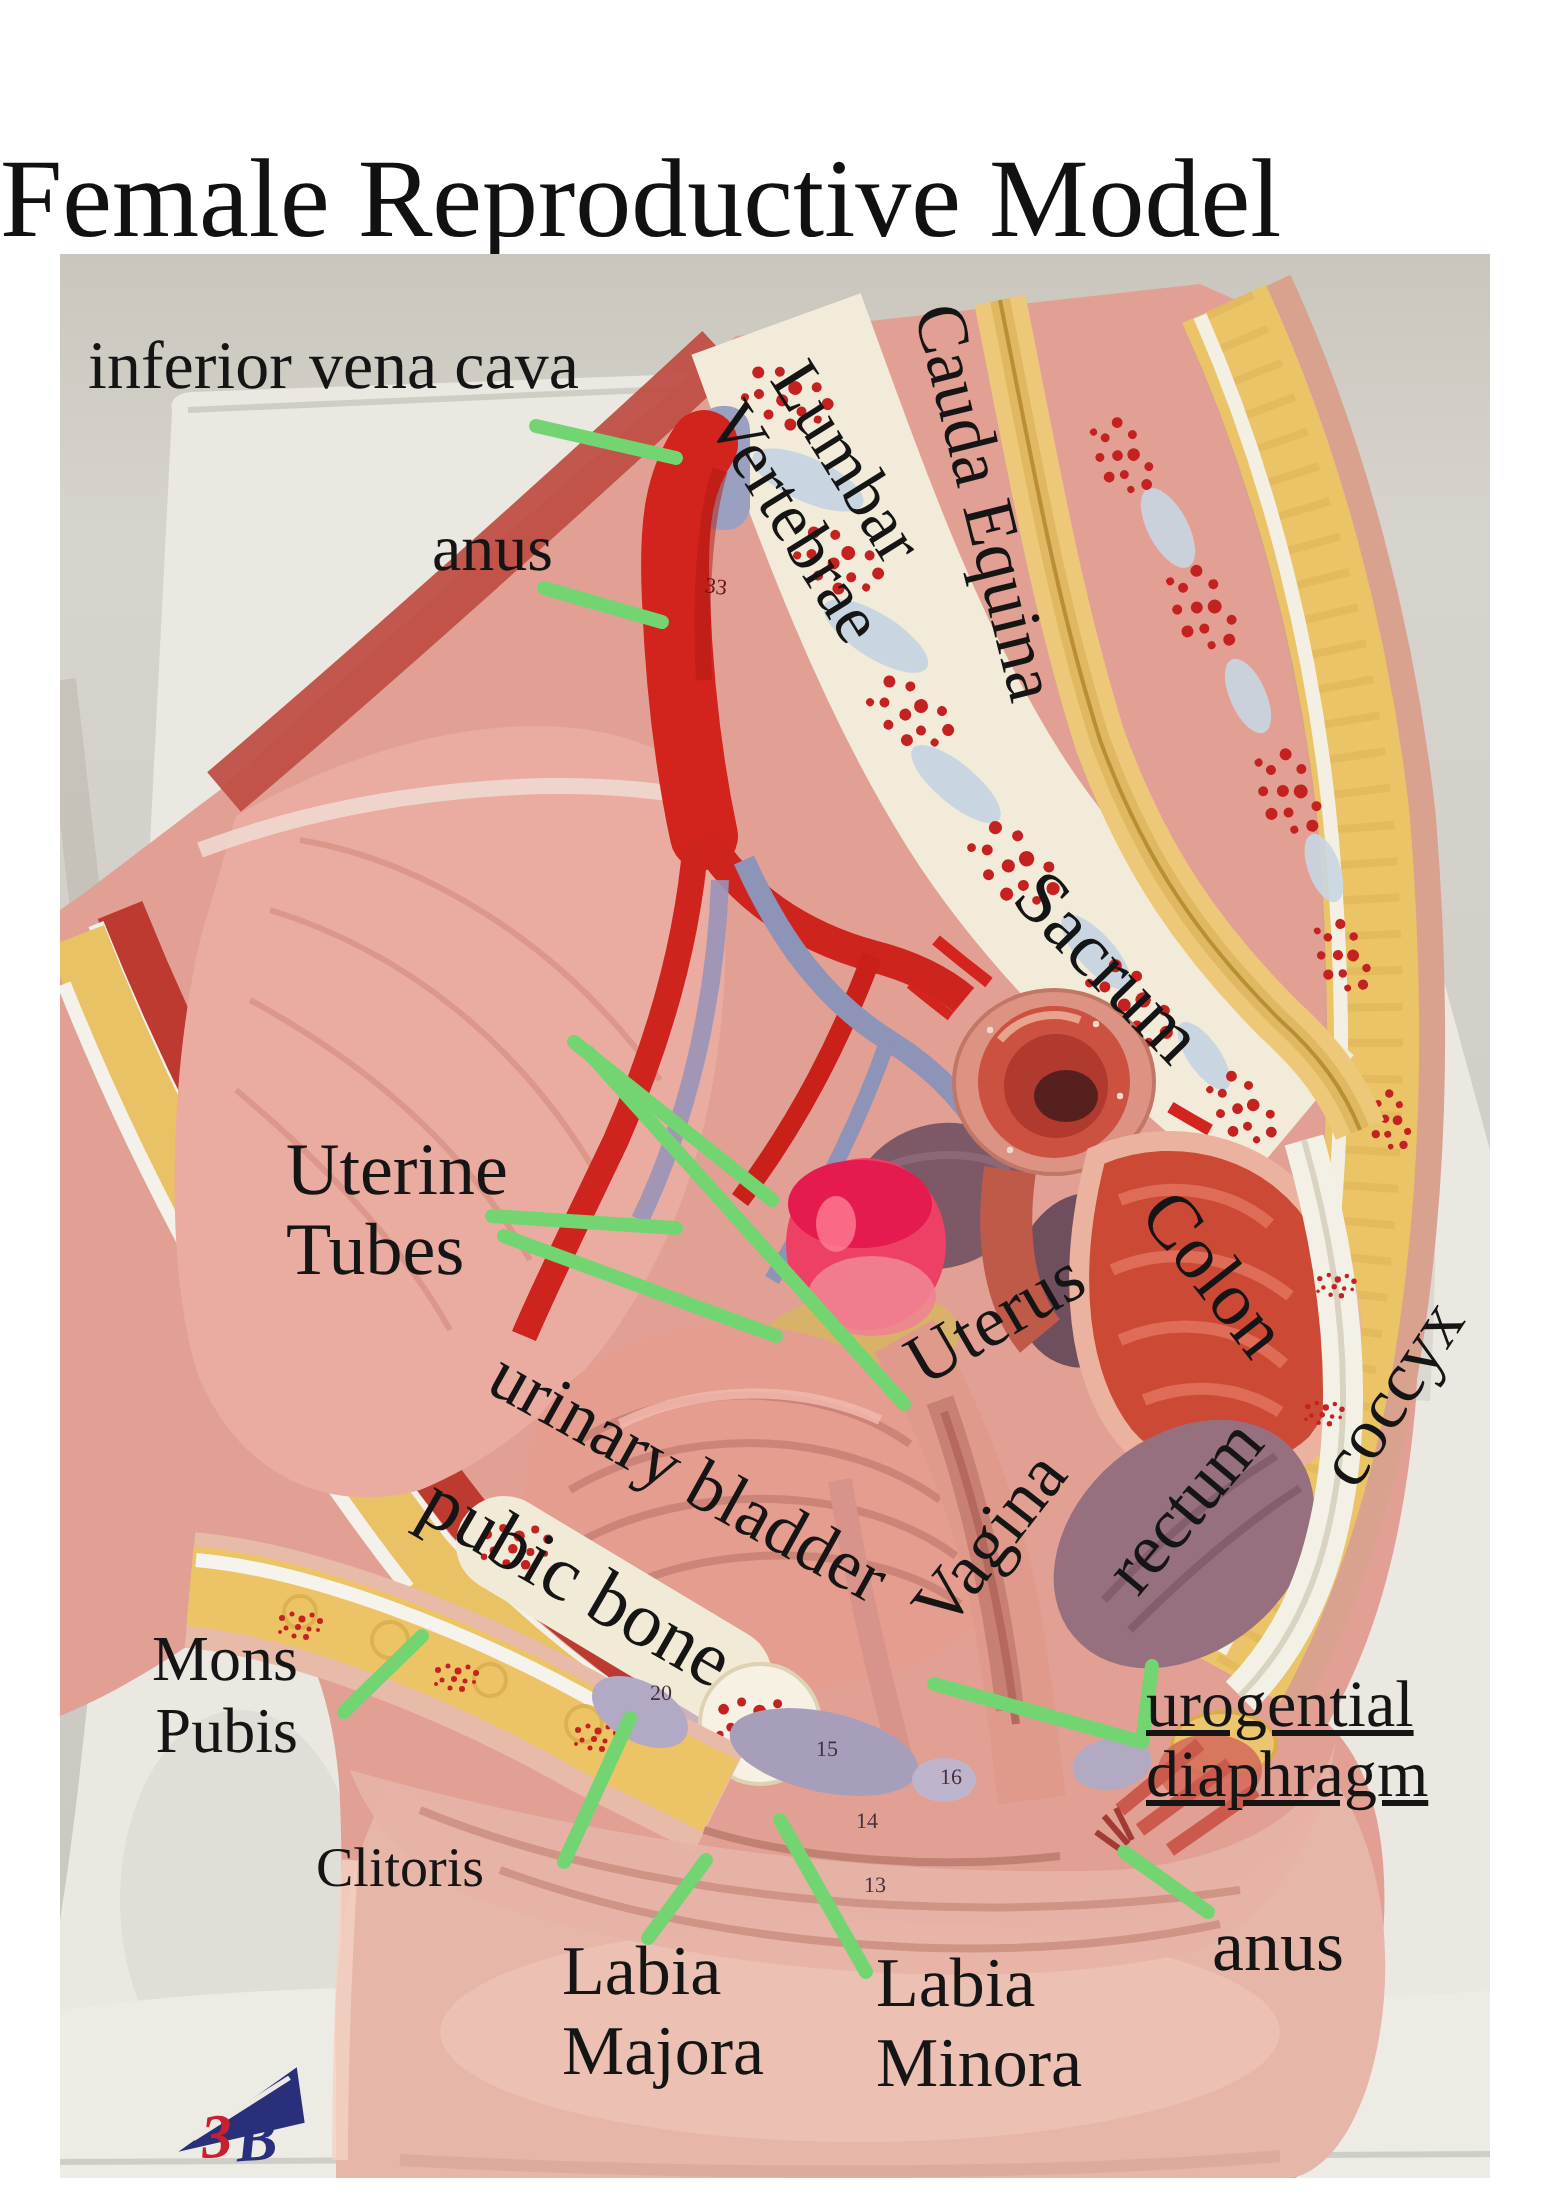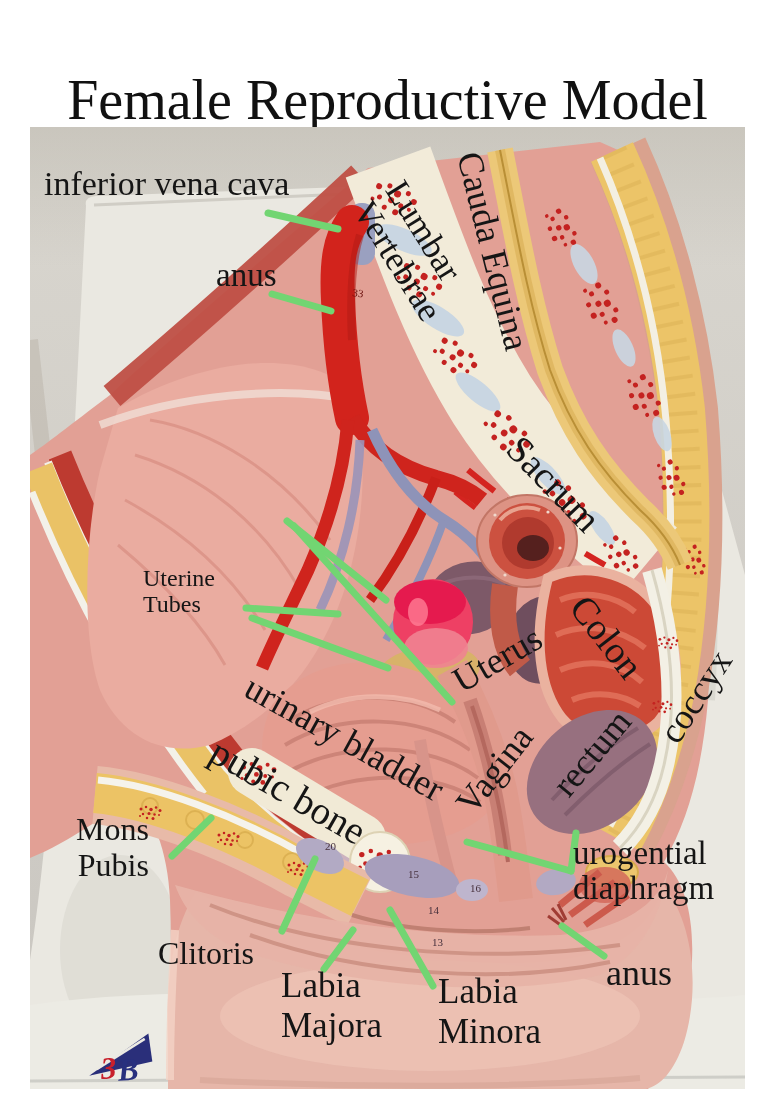--- a/index.html
+++ b/index.html
@@ -1,40 +1,40 @@
 <!DOCTYPE html>
 <html><head>
 <meta charset="utf-8">
 <style>
   html,body{margin:0;padding:0;background:#ffffff;}
   #page{position:relative;width:775px;height:1100px;background:#ffffff;overflow:hidden;
         font-family:"Liberation Serif", serif;}
-  #main-title{position:absolute;left:0;top:30px;width:775px;text-align:center;
+  #main-title{position:absolute;left:0;top:30px;width:775px;
         font-size:56px;font-weight:400;color:#111;letter-spacing:0px;white-space:nowrap;}
   #photo{position:absolute;left:30px;top:127px;width:715px;height:962px;overflow:hidden;}
   #photo svg{position:absolute;left:0;top:0;}
   .lbl{position:absolute;color:#151515;line-height:1.08;white-space:pre-line;
        font-family:"Liberation Serif", serif;}
   .l-ivc{left:44px;top:166px;font-size:34px;}
   .l-aorta{left:216px;top:258px;font-size:33px;}
   .l-lumbar{left:410px;top:174px;font-size:35px;transform:rotate(58deg);transform-origin:0 0;}
   .l-cauda{left:487px;top:148px;font-size:36px;transform:rotate(76deg);transform-origin:0 0;white-space:nowrap;}
   .l-sacrum{left:528px;top:428px;font-size:38px;transform:rotate(46deg);transform-origin:0 0;}
   .l-ovaries{left:162px;top:486px;font-size:34px;}
-  .l-tubes{left:143px;top:566px;font-size:24px;}
+  .l-tubes{left:143px;top:566px;font-size:37px;}
   .l-uterus{left:456px;top:664px;font-size:36px;transform:rotate(-30deg);transform-origin:0 50%;white-space:nowrap;}
   .l-colon{left:594px;top:588px;font-size:38px;transform:rotate(52deg);transform-origin:0 0;}
   .l-coccyx{left:668px;top:720px;font-size:36px;transform:rotate(-57deg);transform-origin:0 50%;}
   .l-bladder{left:257px;top:668px;font-size:36px;transform:rotate(29deg);transform-origin:0 0;white-space:nowrap;}
   .l-pubic{left:224px;top:730px;font-size:39px;transform:rotate(30deg);transform-origin:0 0;white-space:nowrap;}
   .l-vagina{left:464px;top:790px;font-size:36px;transform:rotate(-52deg);transform-origin:0 50%;}
   .l-rectum{left:560px;top:772px;font-size:36px;transform:rotate(-50deg);transform-origin:0 50%;}
   .l-mons{left:76px;top:812px;font-size:32px;line-height:1.12;text-align:right;}
-  .l-urogen{left:573px;top:836px;font-size:33px;line-height:1.06;}
-  .l-clitoris{left:158px;top:920px;font-size:32px;margin-top:16px;}
+  .l-urogen{left:573px;top:836px;font-size:33px;line-height:1.06;text-decoration:underline;}
+  .l-clitoris{left:158px;top:920px;font-size:28px;}
   .l-anus{left:606px;top:924px;font-size:36px;margin-top:30px;}
   .l-majora{left:281px;top:966px;font-size:35px;line-height:1.15;}
   .l-minora{left:438px;top:972px;font-size:35px;line-height:1.15;}
 </style>
 </head>
 <body>
 
 <div id="page">
   <h1 id="main-title">Female Reproductive Model</h1>
 

